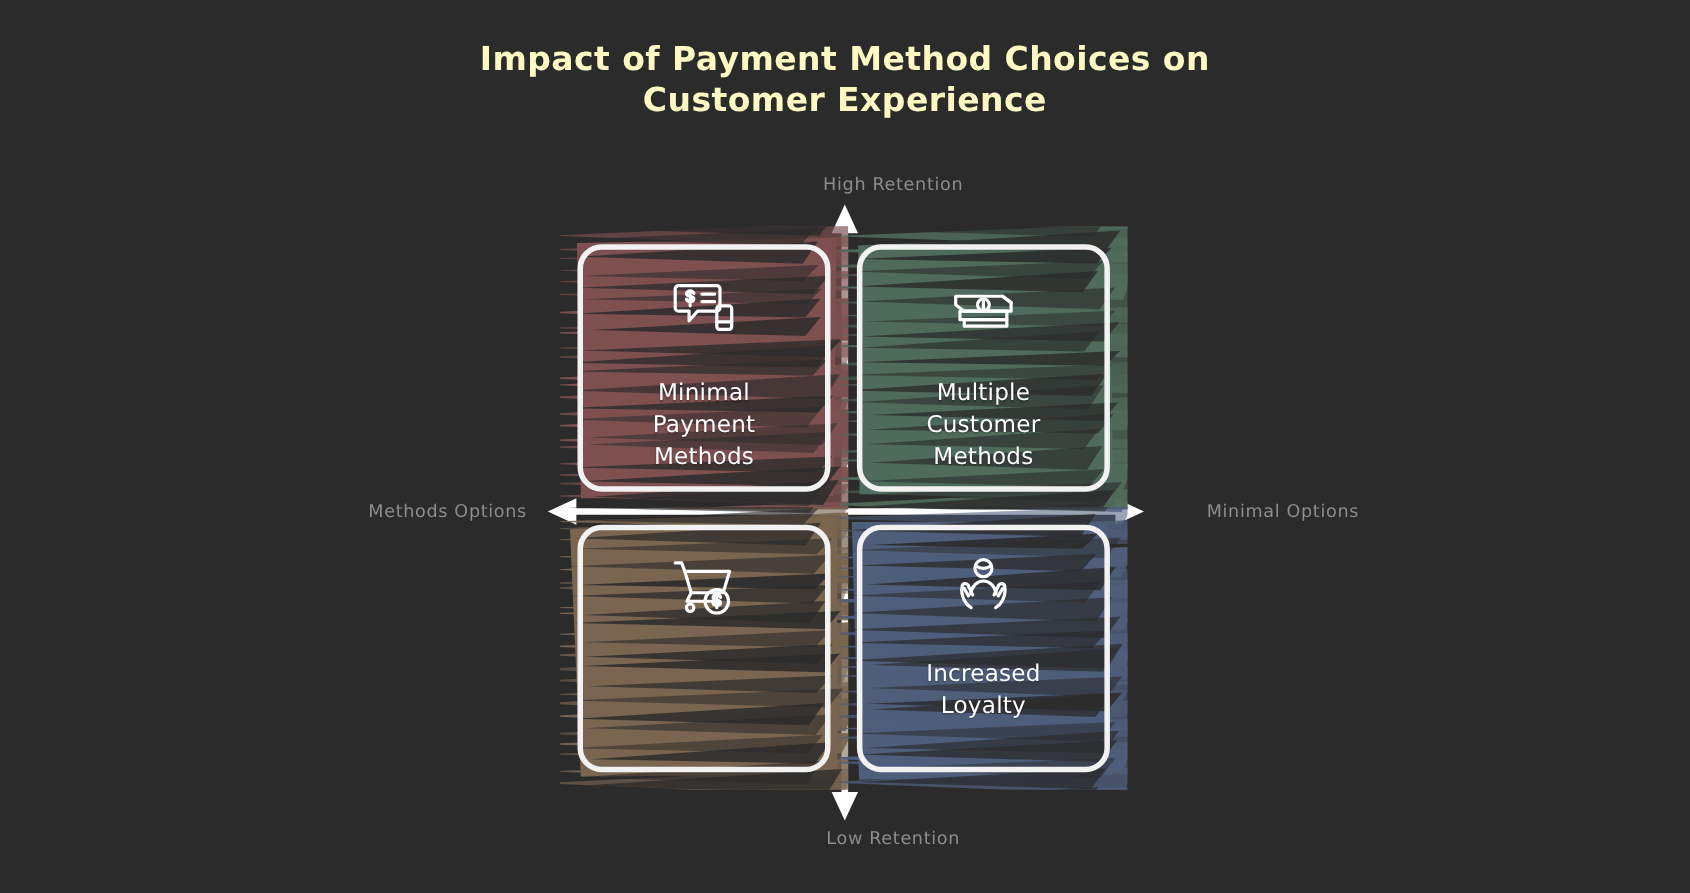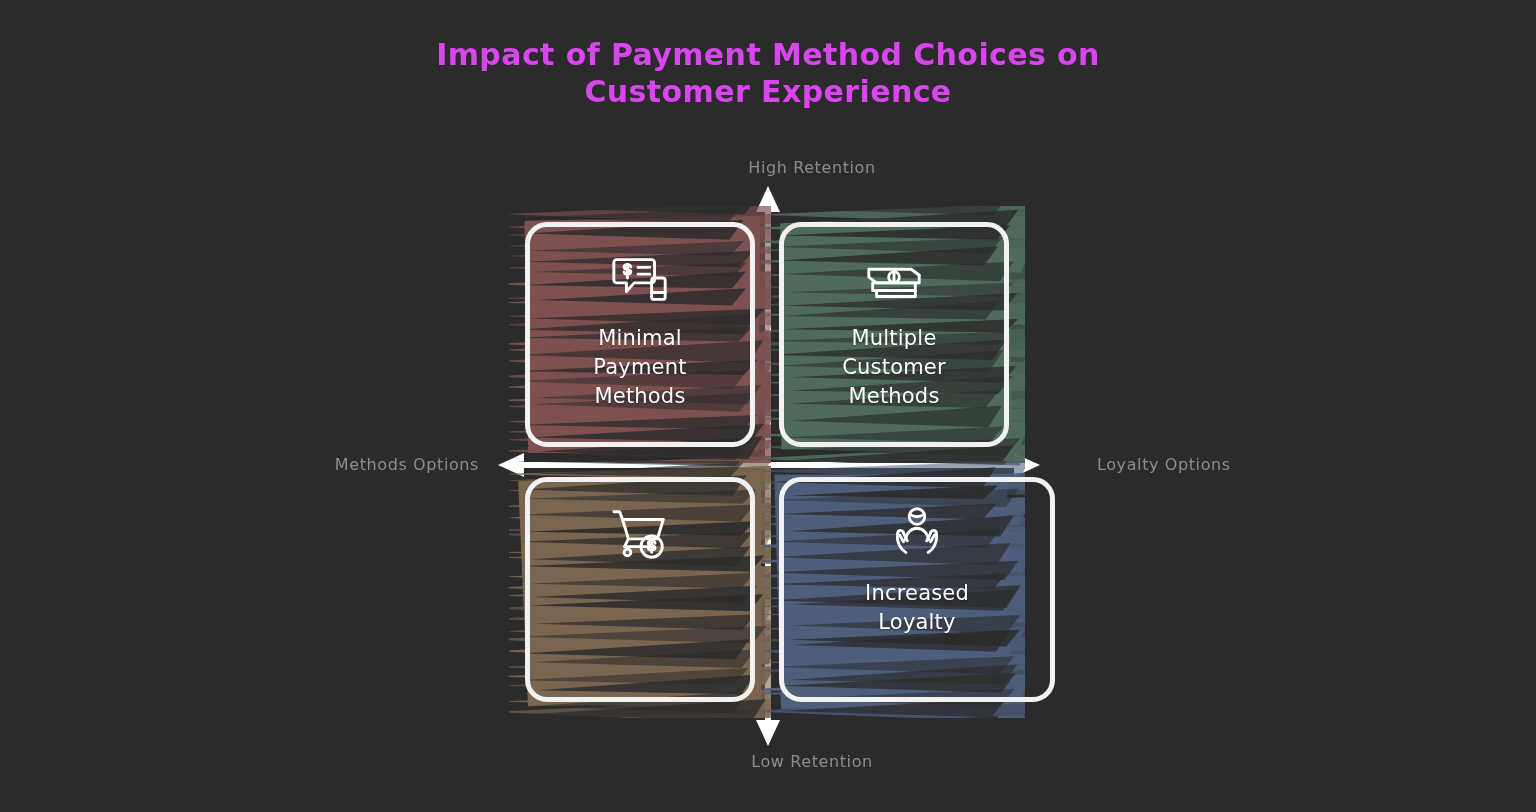--- a/index.html
+++ b/index.html
@@ -22,21 +22,21 @@
     height: 812px;
   }
 
   
   .title {
     position: absolute;
     left: 0;
     top: 36px;
     width: 1536px;
     text-align: center;
-    color: #d946ef;
+    color: #fef9c3;
     font-family: "DejaVu Sans", sans-serif;
     font-size: 30px;
     font-weight: bold;
     line-height: 37px;
     letter-spacing: 0.4px;
     white-space: pre-line;
   }
 
   
   .axis-label {
@@ -83,20 +83,21 @@
   }
   .card .inner {
     position: absolute;
     inset: 0;
     display: flex;
     flex-direction: column;
     align-items: center;
     justify-content: flex-start;
     padding-top: 26px;
     box-sizing: border-box;
+    gap: 19px;
   }
   .card .icon {
     width: 62px;
     height: 62px;
     display: block;
     flex: none;
   }
   .card .label {
     margin-top: 14px;
     color: #ffffff;
@@ -106,21 +107,21 @@
     text-align: center;
     white-space: pre-line;
     letter-spacing: 0.2px;
     text-shadow: 0 1px 2px rgba(0,0,0,.35);
   }
 
   
   #card-tl { left: 525px; top: 222px; }
   #card-tr { left: 779px; top: 222px; }
   #card-bl { left: 525px; top: 477px; }
-  #card-br { left: 779px; top: 477px; padding-left: 46px; }
+  #card-br { left: 779px; top: 477px; }
 </style>
 </head>
 <body>
 
 <div id="stage">
 
   <div class="title">Impact of Payment Method Choices on
 Customer Experience</div>
 
   <svg id="axes" viewBox="0 0 1536 812">
@@ -130,21 +131,21 @@
     <polygon points="768,746 756,720 780,720" fill="#ffffff"></polygon>
 
     <line x1="508" y1="465" x2="1030" y2="465" stroke="#ffffff" stroke-width="6" stroke-linecap="round"></line>
     <polygon points="498,465 524,453 524,477" fill="#ffffff"></polygon>
     <polygon points="1040,465 1014,453 1014,477" fill="#ffffff"></polygon>
   </svg>
 
   <div class="axis-label top">High Retention</div>
   <div class="axis-label bottom">Low Retention</div>
   <div class="axis-label left">Methods Options</div>
-  <div class="axis-label right">Loyalty Options</div>
+  <div class="axis-label right">Minimal Options</div>
 
   <div class="card" id="card-tl">
     <svg class="sketch" viewBox="0 0 262 257" preserveAspectRatio="none">
       <g class="hatch-tl">
           <path d="M15.5251337394701,14.816138507712697 L251.3315908947641,10.1941235080334 L248.8864481467225,244.8132126363056 L19.088842634153014,247.0372974905359 Z" fill="#7e5050"></path>
           <path d="M-12.18000554581173,-17.788586973812706 L278.9661560118972,-28.521408630498414 L268.9661560118972,-9.0071874365244 Z" fill="#7e5050" opacity="0.92"></path>
           <path d="M-10.031280035167597,-6.263185119239234 L276.17821312424644,-14.092375659613115 L266.17821312424644,0.14251623197575913 Z" fill="#7e5050" opacity="0.98"></path>
           <path d="M-7.456079476259685,8.266870190560292 L278.54231072056217,-4.505400872745273 L268.54231072056217,18.716910151446662 Z" fill="#7e5050" opacity="0.68"></path>
           <path d="M-12.044755931033173,20.942781999168346 L274.6851711313637,8.605833888336003 L264.6851711313637,31.036648635303898 Z" fill="#7e5050" opacity="0.68"></path>
           <path d="M-9.938394064055007,28.936097598930868 L273.2998542819637,19.765154338053037 L263.2998542819637,36.439596630558185 Z" fill="#7e5050" opacity="0.56"></path>

